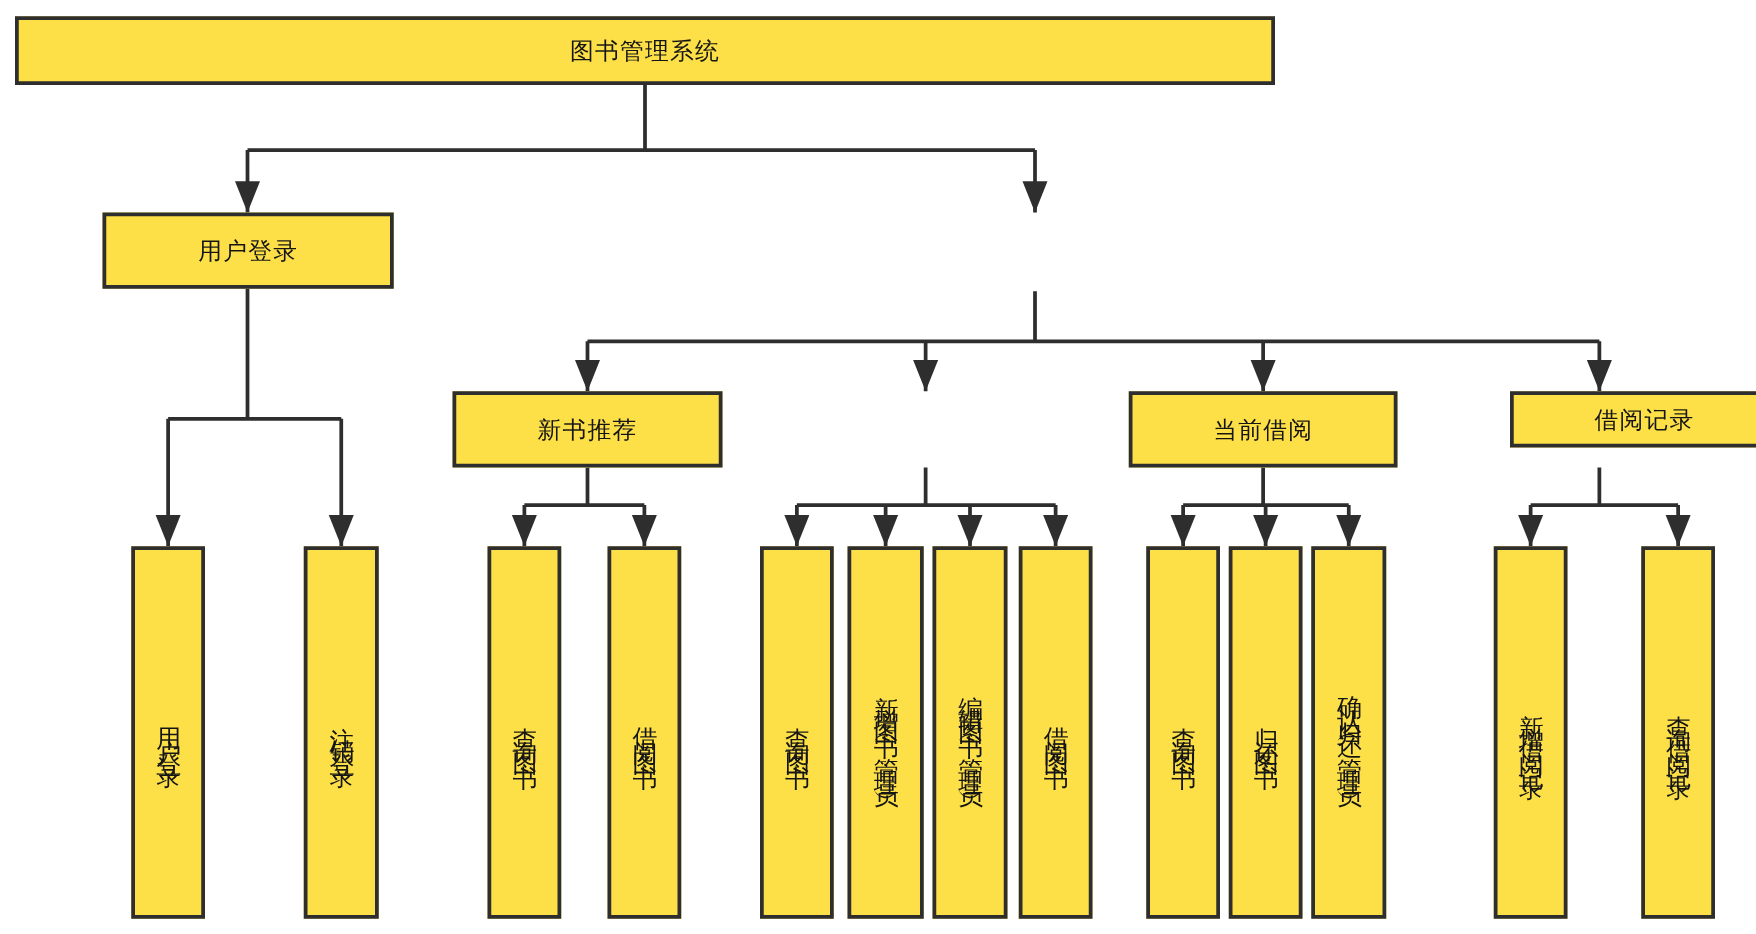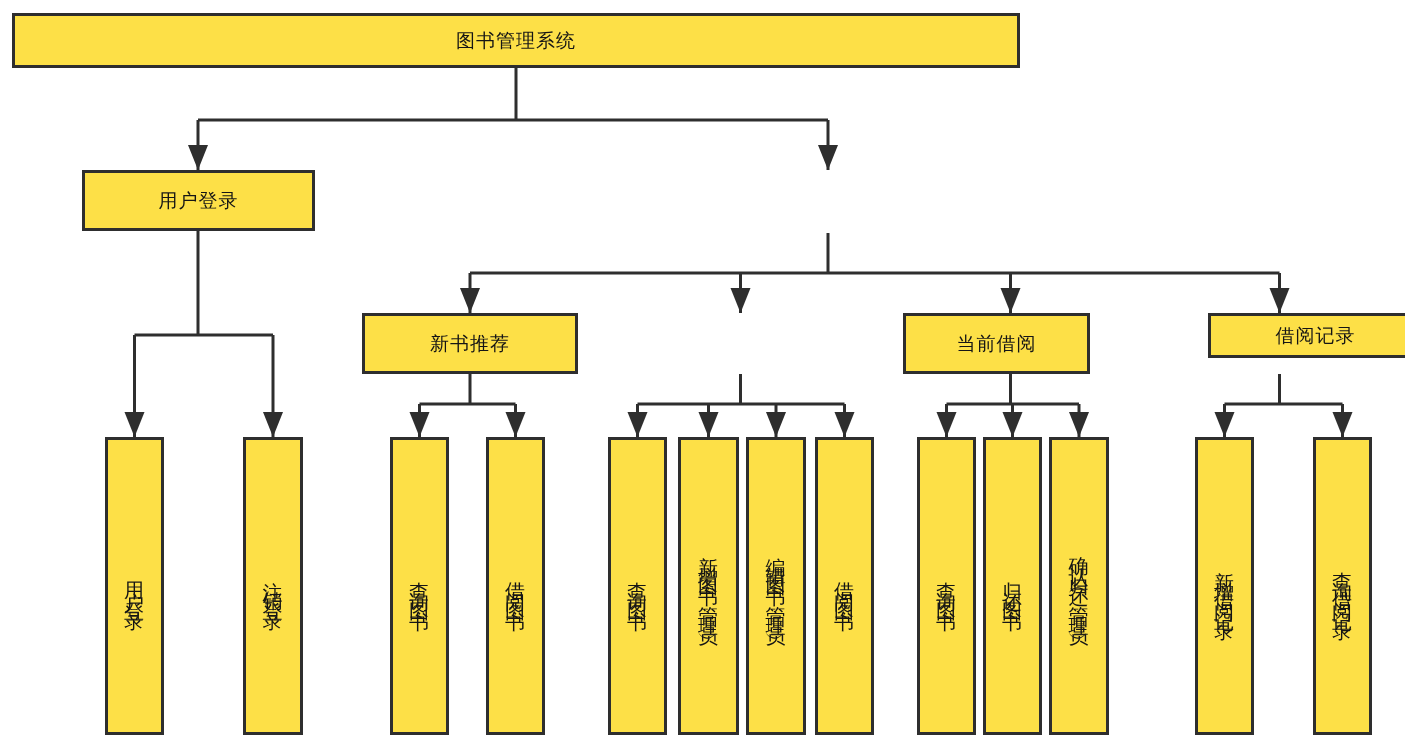--- a/index.html
+++ b/index.html
@@ -113,21 +113,21 @@
     <span>图书管理系统</span>
   </div>
 
   <div class="box hbox" style="left:82px;top:170px;width:233px;height:61px">
     <span>用户登录</span>
   </div>
 
   <div class="box hbox" style="left:362px;top:313px;width:216px;height:61px">
     <span>新书推荐</span>
   </div>
-  <div class="box hbox" style="left:903px;top:313px;width:187px;height:61px">
+  <div class="box hbox" style="left:903px;top:313px;width:215px;height:61px">
     <span>当前借阅</span>
   </div>
   <div class="box hbox" style="left:1208px;top:313px;width:215px;height:45px">
     <span>借阅记录</span>
   </div>
 
   <div class="box vbox" style="left:105px;width:59px">
     <span class="vtext">用户登录</span>
   </div>
   <div class="box vbox" style="left:243px;width:60px">

